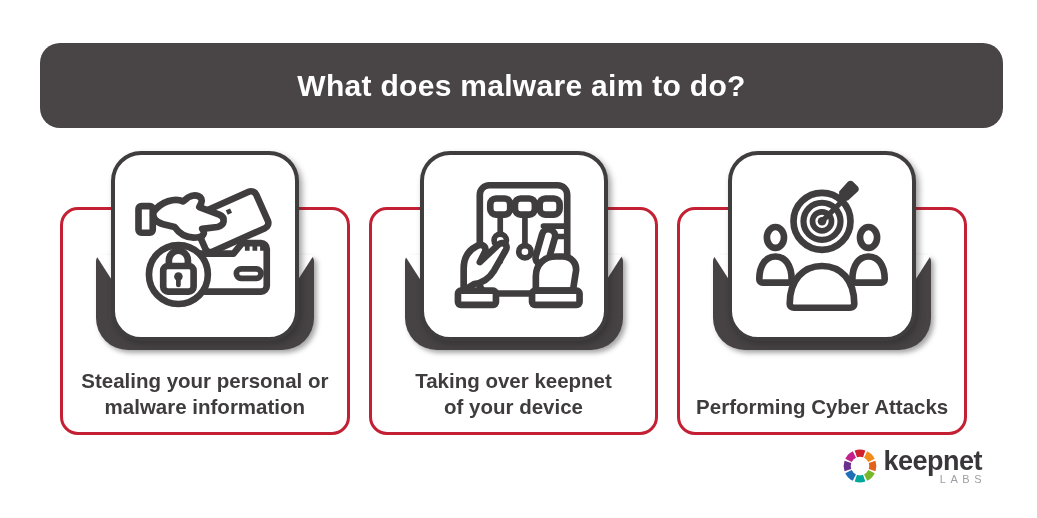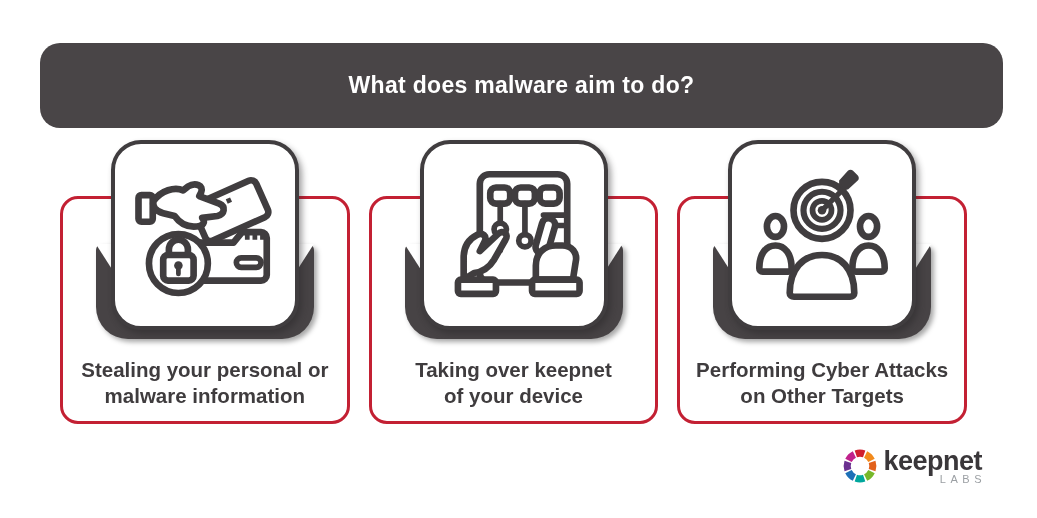--- a/index.html
+++ b/index.html
@@ -17,24 +17,24 @@
     --header-fg:#ffffff;
     --brand:#3a373a;
     --sub:#9b9fa3;
   }
   .header-bar{
     position:absolute;left:40px;top:43px;width:963px;height:85px;
     background:var(--header-bg);border-radius:20px;
     display:flex;align-items:center;justify-content:center;
   }
   .header-title{
-    color:var(--header-fg);font-size:23px;font-weight:700;letter-spacing:.3px;
+    color:var(--header-fg);font-size:30px;font-weight:700;letter-spacing:.3px;
   }
   .cards-row{
-    position:absolute;left:40px;top:196px;width:907px;height:228px;
+    position:absolute;left:40px;top:207px;width:907px;height:228px;
     display:flex;gap:19px;padding-left:20px;
   }
   .card{
     position:relative;flex:1;height:228px;background:#fff;
     border:3px solid var(--red);border-radius:18px;box-sizing:border-box;
   }
   .icon-wrap{
     position:absolute;left:50%;top:-59px;transform:translateX(-50%);
     width:188px;height:190px;
   }
@@ -161,21 +161,20 @@
           <circle cx="80" cy="54" r="19.5" stroke="currentColor" stroke-width="6.5"></circle>
           <circle cx="80" cy="54" r="10" stroke="currentColor" stroke-width="6"></circle>
           <circle cx="80" cy="54" r="4.5" fill="currentColor" stroke="none"></circle>
           <path d="M81,53 L105,29" stroke="currentColor" stroke-width="5.5"></path>
           <path d="M99,23 L108,13 C109,12 111,12 112,13 L117,18 C118,19 118,21 117,22 L107,31 L102,31 L99,27 Z" fill="currentColor" stroke="currentColor" stroke-width="2"></path>
         </svg>
       </div>
     </div>
     <div class="card-label">
       <span>Performing Cyber Attacks</span><br>
-      <span>on Other Targets</span>
     </div>
   </div>
 
 </div>
 
 <div class="logo">
   <svg id="keepnet-mark" viewBox="0 0 40 40" width="38" height="38">
       <path d="M 15.60482991482839 7.235499229409223 A 13.5 13.5 0 0 1 24.395170085171614 7.235499229409225" stroke="#d01f2f" stroke-width="7.5" fill="none"></path>
       <path d="M 25.918010481652544 7.866280374961246 A 13.5 13.5 0 0 1 32.13371962503875 14.081989518347456" stroke="#f28a1c" stroke-width="7.5" fill="none"></path>
       <path d="M 32.76450077059078 15.604829914828386 A 13.5 13.5 0 0 1 32.76450077059078 24.395170085171614" stroke="#e2611b" stroke-width="7.5" fill="none"></path>

